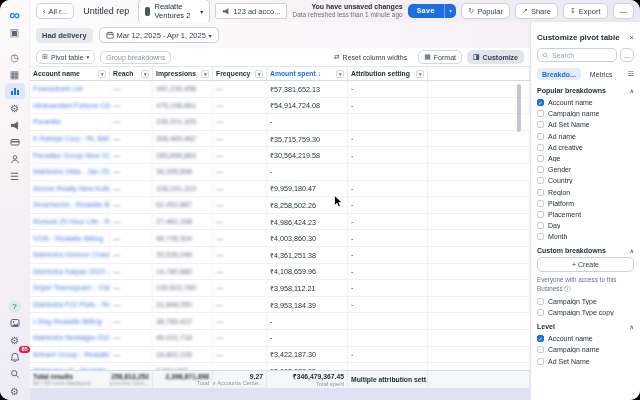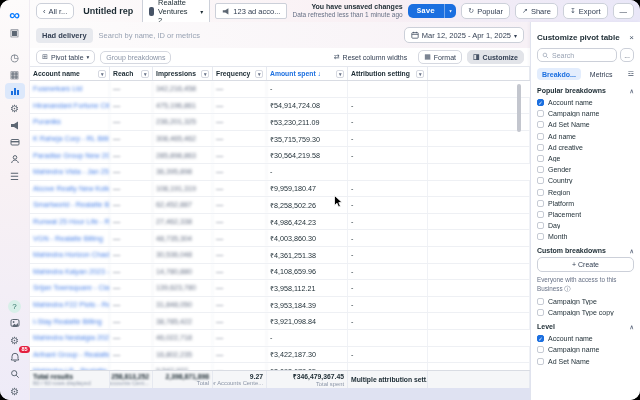--- a/index.html
+++ b/index.html
@@ -18,21 +18,21 @@
            border-radius:5px; padding:0 2px; line-height:7px; font-weight:bold; }
   .help { background:#d8efe9; color:#2a6e62; border-radius:50%; width:13px; height:13px; font-size:8px;
           display:flex; align-items:center; justify-content:center; }
   
   .rest { flex:1; display:flex; flex-direction:column; min-width:0; }
   .topbar { height:22px; flex:0 0 22px; display:flex; align-items:center; gap:5px; padding:0 6px;
             background:linear-gradient(90deg,#fdfcfc 0%,#f9f0f4 55%,#e9e7f8 100%); }
   .btn { display:inline-flex; align-items:center; gap:3px; background:#fff; border:1px solid #ccd0d9;
          border-radius:5px; font-size:7.5px; color:#344054; padding:2.5px 6px; white-space:nowrap; }
   .chipbtn { border-radius:2px; }
-  .title { font-size:9px; font-weight:bold; color:#1c2b33; margin:0 4px; white-space:nowrap; }
+  .title { font-size:9px; font-weight:normal; color:#1c2b33; margin:0 4px; white-space:nowrap; }
   .acct-dd { display:flex; align-items:center; gap:4px; background:#fff; border:1px solid #ccd0d9; border-radius:5px;
              font-size:7.5px; color:#1c2b33; padding:2.5px 6px; width:138px; }
   .acct-dd .sq { width:9px; height:9px; background:#475467; border-radius:2px; }
   .acct-dd .grow { flex:1; }
   .unsaved { margin-left:auto; text-align:right; line-height:1.25; white-space:nowrap; }
   .unsaved .l1 { font-size:7px; font-weight:bold; color:#1c2b33; }
   .unsaved .l2 { font-size:6.5px; color:#667085; }
   .save { display:flex;font-family:Liberation Mono, monospace; }
   .save .main { background:#1b6fe0; color:#fff; font-size:7.5px; font-weight:bold; padding:3px 9px;
                 border-radius:5px 0 0 5px; }
@@ -210,21 +210,20 @@
           <span>Export</span>
         </span>
       <span class="btn">—</span>
     </div>
 
     <div class="content">
 
       <div class="main">
         <div class="filterbar">
           <span class="chip">Had delivery</span>
-          <span class="searchtxt">Search by name, ID or metrics</span>
           <span class="btn">
             <svg class="mini-svg" width="8" height="8" viewBox="0 0 10 10">
                 <rect x="1" y="2" width="8" height="7" rx="1" fill="none" stroke="#475467"></rect>
                 <line x1="1" y1="4.2" x2="9" y2="4.2" stroke="#475467"></line>
                 <line x1="3.2" y1="1" x2="3.2" y2="2.8" stroke="#475467"></line>
                 <line x1="6.8" y1="1" x2="6.8" y2="2.8" stroke="#475467"></line>
               </svg>
             <span>Mar 12, 2025 - Apr 1, 2025</span>
             <span style="font-size:6px">▾</span>
           </span>
@@ -278,40 +277,40 @@
               </div>
             <div class="th"></div>
           </div>
 
           <div class="tbody">
     <div class="grid trow">
       <div class="td link bl c-account">Fusewrkars Ltd</div>
       <div class="td dim bl2 c-reach">—</div>
       <div class="td dim bl c-impressions">342,216,458</div>
       <div class="td dim bl2 c-frequency">—</div>
+      <div class="td c-amount">₹57,381,652.13</div>
       <div class="td c-attribution">-</div>
       <div class="td"></div>
     </div>
 
     <div class="grid trow">
       <div class="td link bl c-account">Hiranandani Fortune City...</div>
       <div class="td dim bl2 c-reach">—</div>
       <div class="td dim bl c-impressions">475,196,861</div>
       <div class="td dim bl2 c-frequency">—</div>
       <div class="td c-amount">₹54,914,724.08</div>
       <div class="td c-attribution">-</div>
       <div class="td"></div>
     </div>
 
     <div class="grid trow">
       <div class="td link bl c-account">Puraniks</div>
       <div class="td dim bl2 c-reach">—</div>
       <div class="td dim bl c-impressions">236,201,325</div>
       <div class="td dim bl2 c-frequency">—</div>
-      <div class="td c-amount">₹53,230,211.09</div>
       <div class="td c-attribution">-</div>
       <div class="td"></div>
     </div>
 
     <div class="grid trow">
       <div class="td link bl c-account">K Raheja Corp - RL Billing</div>
       <div class="td dim bl2 c-reach">—</div>
       <div class="td dim bl c-impressions">308,465,462</div>
       <div class="td dim bl2 c-frequency">—</div>
       <div class="td c-amount">₹35,715,759.30</div>
@@ -416,21 +415,20 @@
       <div class="td c-amount">₹3,953,184.39</div>
       <div class="td c-attribution">-</div>
       <div class="td"></div>
     </div>
 
     <div class="grid trow">
       <div class="td link bl c-account">I-Stay Realatte Billing</div>
       <div class="td dim bl2 c-reach">—</div>
       <div class="td dim bl c-impressions">38,785,422</div>
       <div class="td dim bl2 c-frequency">—</div>
-      <div class="td c-amount">₹3,921,098.84</div>
       <div class="td c-attribution">-</div>
       <div class="td"></div>
     </div>
 
     <div class="grid trow">
       <div class="td link bl c-account">Mahindra Nestalgia 202...</div>
       <div class="td dim bl2 c-reach">—</div>
       <div class="td dim bl c-impressions">46,022,718</div>
       <div class="td dim bl2 c-frequency">—</div>
       <div class="td c-attribution">-</div>

